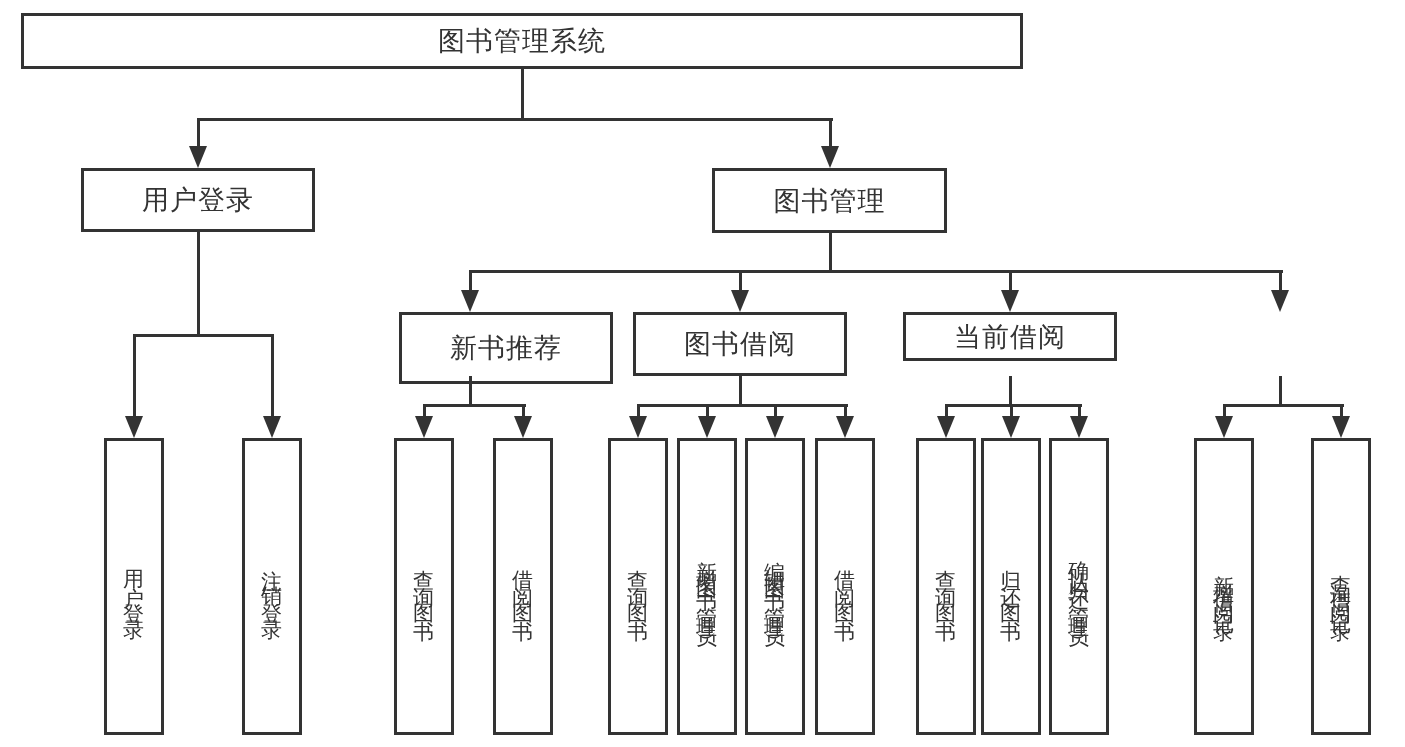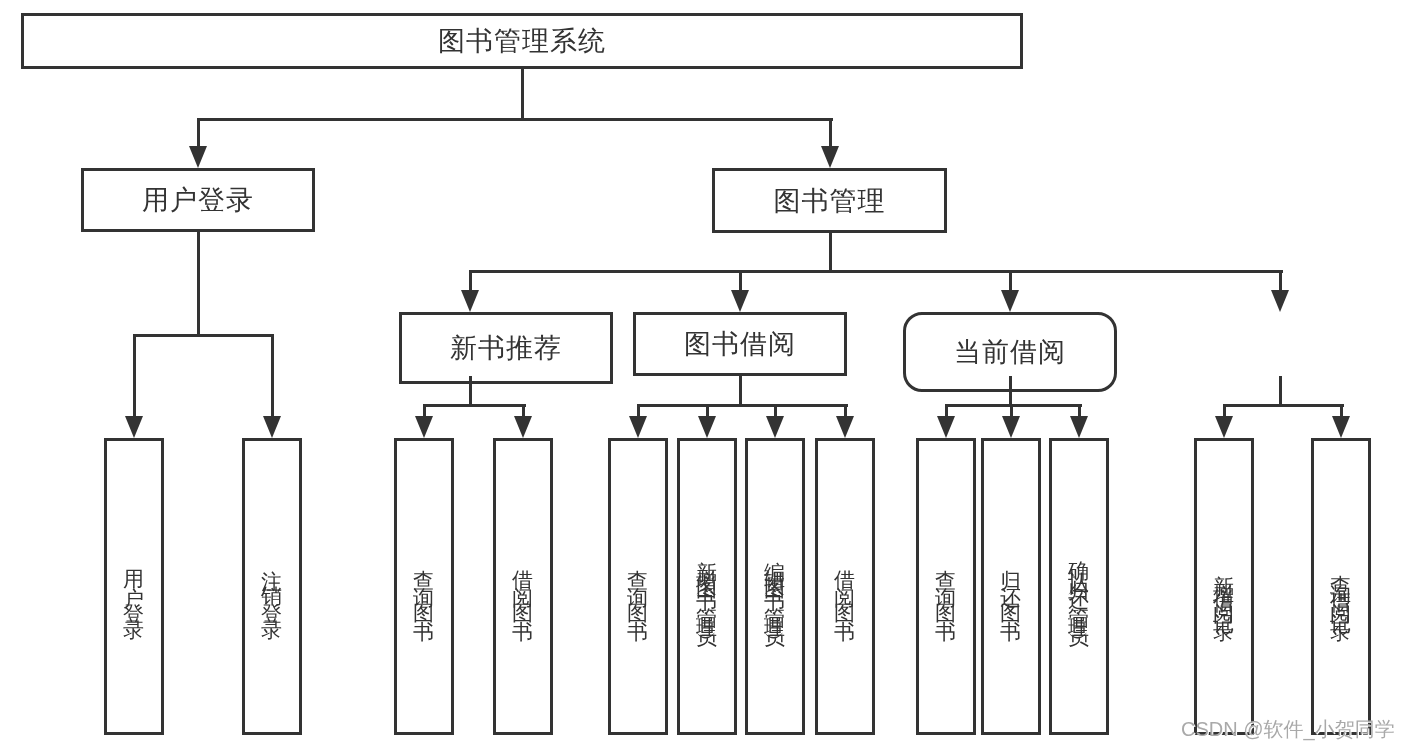--- a/index.html
+++ b/index.html
@@ -116,21 +116,21 @@
   <div class="arrow" style="left:1001px; top:290px;"></div>
   <div class="vline" style="left:1279px; top:270px; height:24px;"></div>
   <div class="arrow" style="left:1271px; top:290px;"></div>
 
   <div class="hnode" style="left:355px; top:312px; width:214px; height:72px;margin-left:44px;">
     <span>新书推荐</span>
   </div>
   <div class="hnode" style="left:633px; top:312px; width:214px; height:64px;">
     <span>图书借阅</span>
   </div>
-  <div class="hnode" style="left:903px; top:312px; width:214px; height:80px;border-radius:19px;">
+  <div class="hnode" style="left:903px; top:312px; width:214px; height:49px;">
     <span>当前借阅</span>
   </div>
 
   <div class="vline" style="left:469px; top:376px; height:30px;"></div>
   <div class="hline" style="left:423px; top:404px; width:103px;"></div>
   <div class="vline" style="left:423px; top:404px; height:14px;"></div>
   <div class="arrow" style="left:415px; top:416px;"></div>
   <div class="vline" style="left:522px; top:404px; height:14px;"></div>
   <div class="arrow" style="left:514px; top:416px;"></div>
 
@@ -198,15 +198,14 @@
     <span class="vtext">确认归还（管理员）</span>
   </div>
 
   <div class="vnode" style="left:1194px;">
     <span class="vtext">新增借阅记录</span>
   </div>
   <div class="vnode" style="left:1311px;">
     <span class="vtext">查询借阅记录</span>
   </div>
 
-  <div class="watermark">CSDN @软件_小贺同学</div>
 
 </div>
 
 </body></html>

